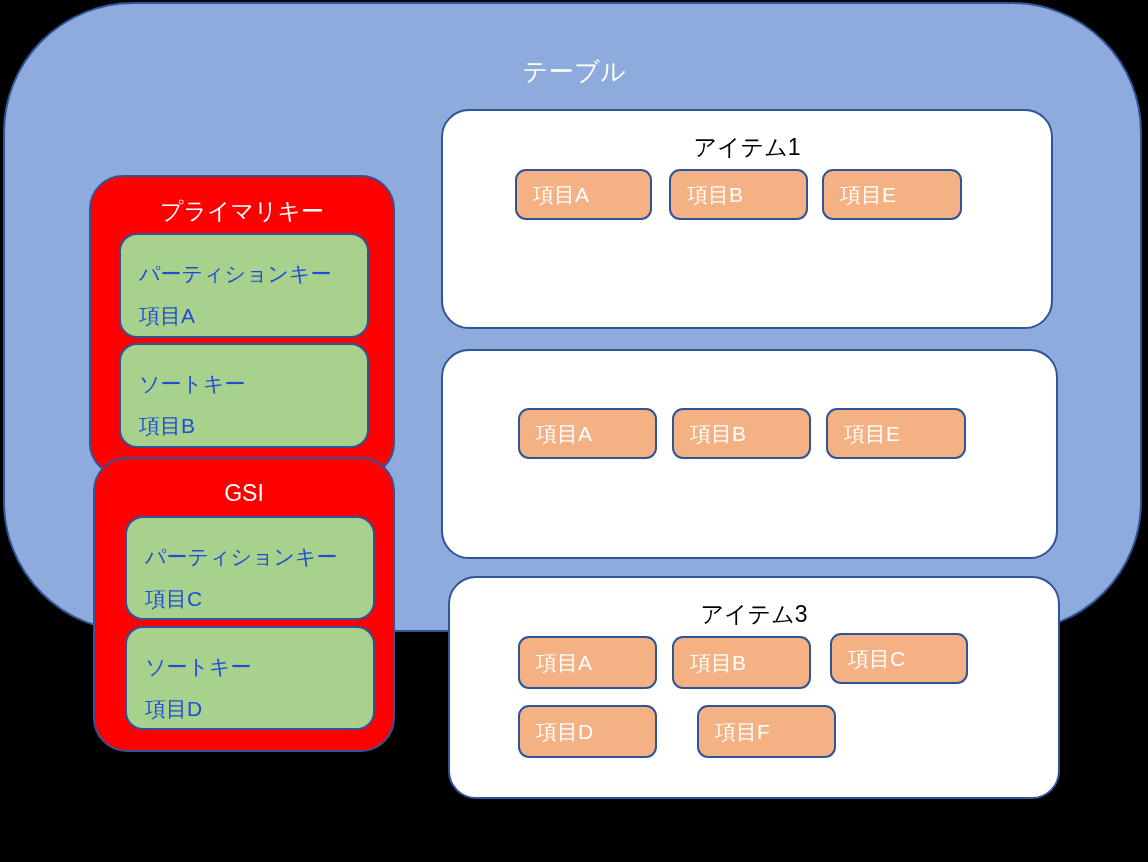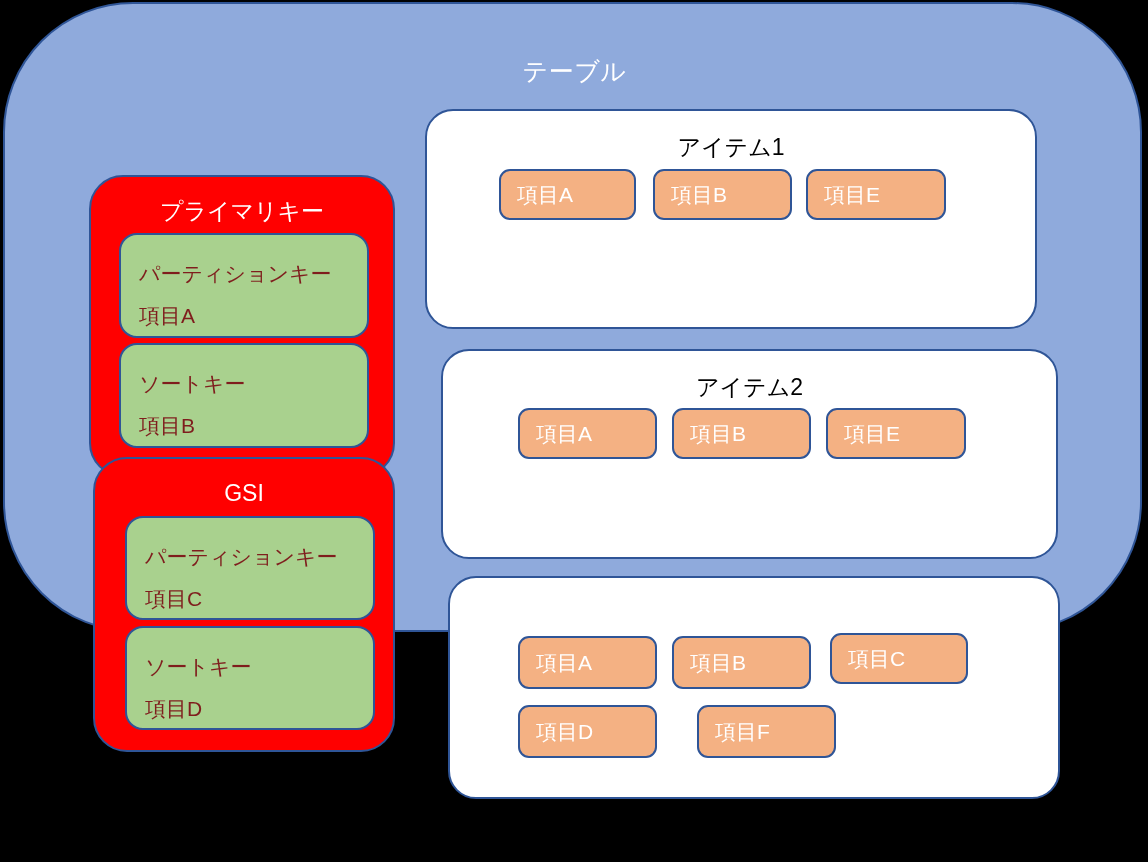--- a/index.html
+++ b/index.html
@@ -61,21 +61,21 @@
     color: #FFFFFF;
     font-size: 23px;
     line-height: 28px;
   }
   .key-box {
     position: absolute;
     box-sizing: border-box;
     background: #A9D18E;
     border: 2px solid #2F5597;
     border-radius: 18px;
-    color: #7f1d1d;
+    color: #1d4ed8;
     padding: 18px 0 0 18px;
     font-size: 21px;
     line-height: 42px;
   }
   .key-box .line1,
   .key-box .line2 {
     display: block;
     white-space: nowrap;
   }
 
@@ -100,21 +100,21 @@
   .item-title {
     position: absolute;
     left: 0;
     top: 22px;
     width: 100%;
     text-align: center;
     color: #000000;
     font-size: 23px;
     line-height: 28px;
   }
-  #item-1 { left: 420px; top: 105px; width: 612px; height: 220px; text-decoration: underline; }
+  #item-1 { left: 436px; top: 105px; width: 612px; height: 220px; text-decoration: underline; }
   #item-2 { left: 436px; top: 345px; width: 617px; height: 210px; }
   #item-3 { left: 443px; top: 572px; width: 612px; height: 223px; }
 
   
   .attr-chip {
     position: absolute;
     box-sizing: border-box;
     background: #F4B183;
     border: 2px solid #2F5597;
     border-radius: 11px;
@@ -164,27 +164,27 @@
     </div>
 
     <div class="item-card" id="item-1">
       <div class="item-title">アイテム1</div>
       <div class="attr-chip" style="left:72px;  top:58px; width:137px; height:51px;">項目A</div>
       <div class="attr-chip" style="left:226px; top:58px; width:139px; height:51px;">項目B</div>
       <div class="attr-chip" style="left:379px; top:58px; width:140px; height:51px;">項目E</div>
     </div>
 
     <div class="item-card" id="item-2">
-      <div class="item-title">アイテム2</div>
       <div class="attr-chip" style="left:75px;  top:57px; width:139px; height:51px;">項目A</div>
       <div class="attr-chip" style="left:229px; top:57px; width:139px; height:51px;">項目B</div>
       <div class="attr-chip" style="left:383px; top:57px; width:140px; height:51px;">項目E</div>
     </div>
 
     <div class="item-card" id="item-3">
+      <div class="item-title">アイテム3</div>
       <div class="attr-chip" style="left:68px;  top:58px;  width:139px; height:53px;">項目A</div>
       <div class="attr-chip" style="left:222px; top:58px;  width:139px; height:53px;">項目B</div>
       <div class="attr-chip" style="left:380px; top:55px;  width:138px; height:51px;">項目C</div>
       <div class="attr-chip" style="left:68px;  top:127px; width:139px; height:53px;">項目D</div>
       <div class="attr-chip" style="left:222px; top:127px; width:139px; height:53px;margin-left:25px;">項目F</div>
     </div>
 
   </div>
 </div>
 

